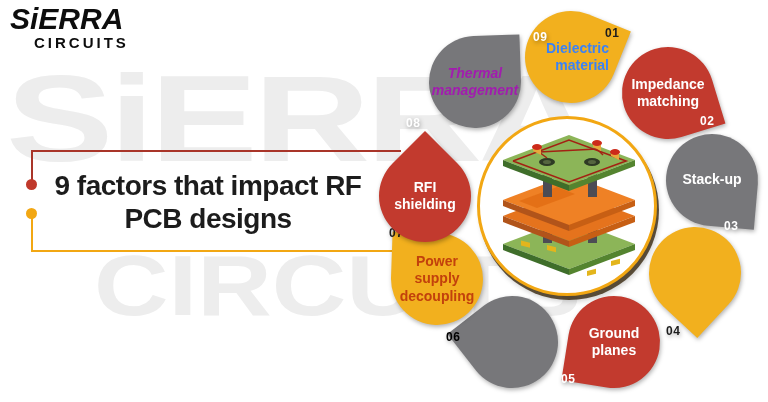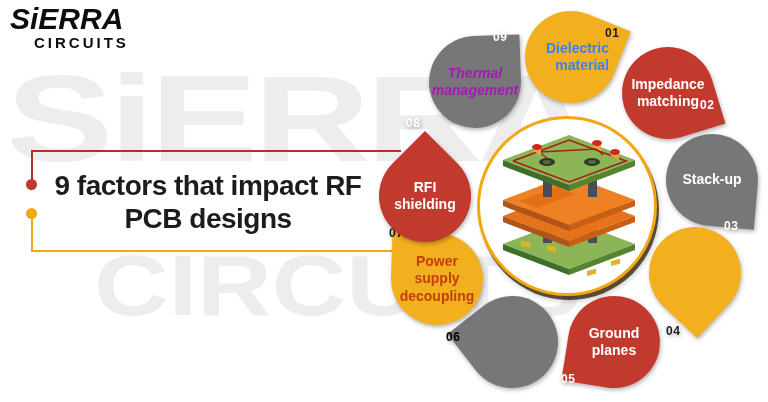--- a/index.html
+++ b/index.html
@@ -62,21 +62,21 @@
   .d2 { left:622px; top:47px;  --rot:163deg; }
   .d3 { left:666px; top:134px; --rot:185deg; }
   .d4 { left:649px; top:227px; --rot:223deg; }
   .d5 { left:568px; top:296px; --rot:279deg; }
   .d6 { left:466px; top:296px; --rot:322deg; }
   .d7 { left:391px; top:233px; --rot:2deg; }
   .d8 { left:379px; top:150px; --rot:45deg; }
   .d9 { left:429px; top:36px;  --rot:88deg; }
 
   .d1 .drop-num { left:80px;  top:15px; }
-  .d2 .drop-num { left:78px;  top:51px; }
+  .d2 .drop-num { left:78px;  top:67px; }
   .d3 .drop-num { left:58px;  top:85px; }
   .d4 .drop-num { left:17px;  top:97px; }
   .d5 .drop-num { left:-7px;  top:76px; }
   .d6 .drop-num { left:-20px; top:34px; }
   .d7 .drop-num { left:-2px;  top:-7px; }
   .d8 .drop-num { left:27px;  top:-34px; }
   .d9 .drop-num { left:64px;  top:-6px; }
 </style>
 </head>
 <body>
@@ -197,16 +197,16 @@
     <span class="drop-num" style="color: rgb(29, 29, 29);">07</span>
   </div>
   <div class="drop d8">
     <div class="drop-shape" style="background: rgb(194, 58, 46);"></div>
     <div class="drop-label" style="color: rgb(255, 255, 255);">RFI shielding</div>
     <span class="drop-num" style="color: rgb(255, 255, 255);">08</span>
   </div>
   <div class="drop d9">
     <div class="drop-shape" style="background: rgb(119, 119, 122);"></div>
     <div class="drop-label" style="color: #a21caf; font-style: italic;">Thermal management</div>
-    <span class="drop-num" style="color: rgb(255, 255, 255);">09</span>
+    <span class="drop-num" style="color: rgb(255, 255, 255); margin-left: 40px;">09</span>
   </div>
 
 </div>
 
 </body></html>

